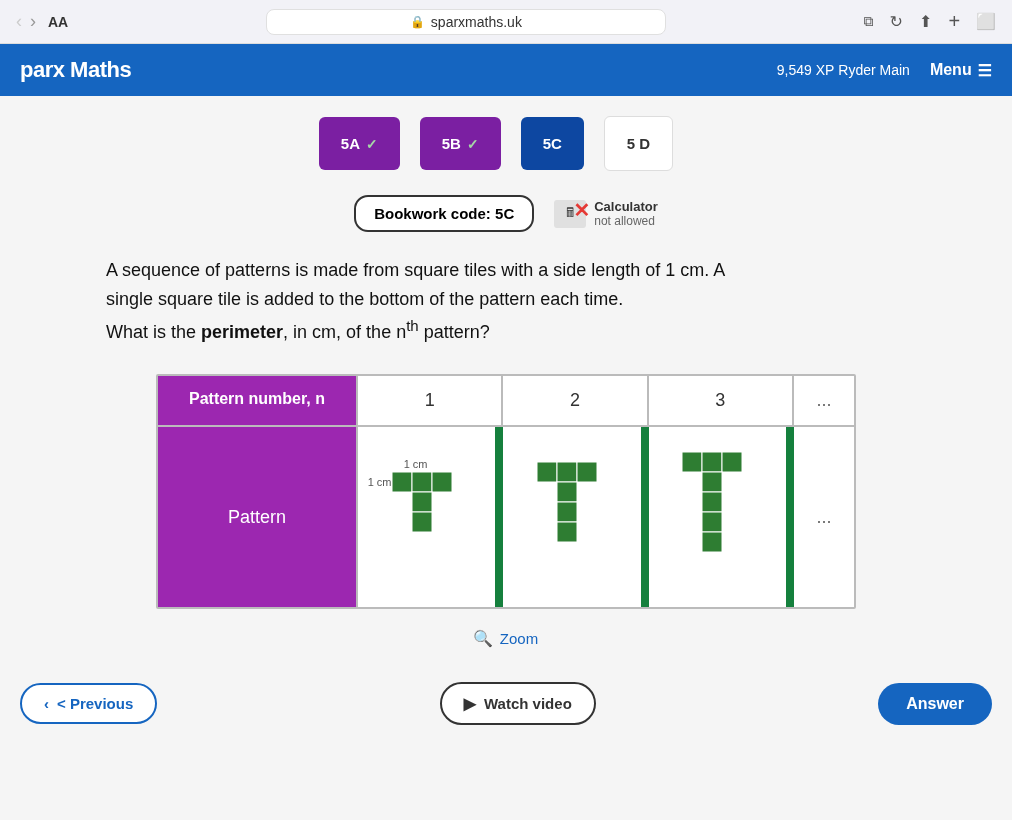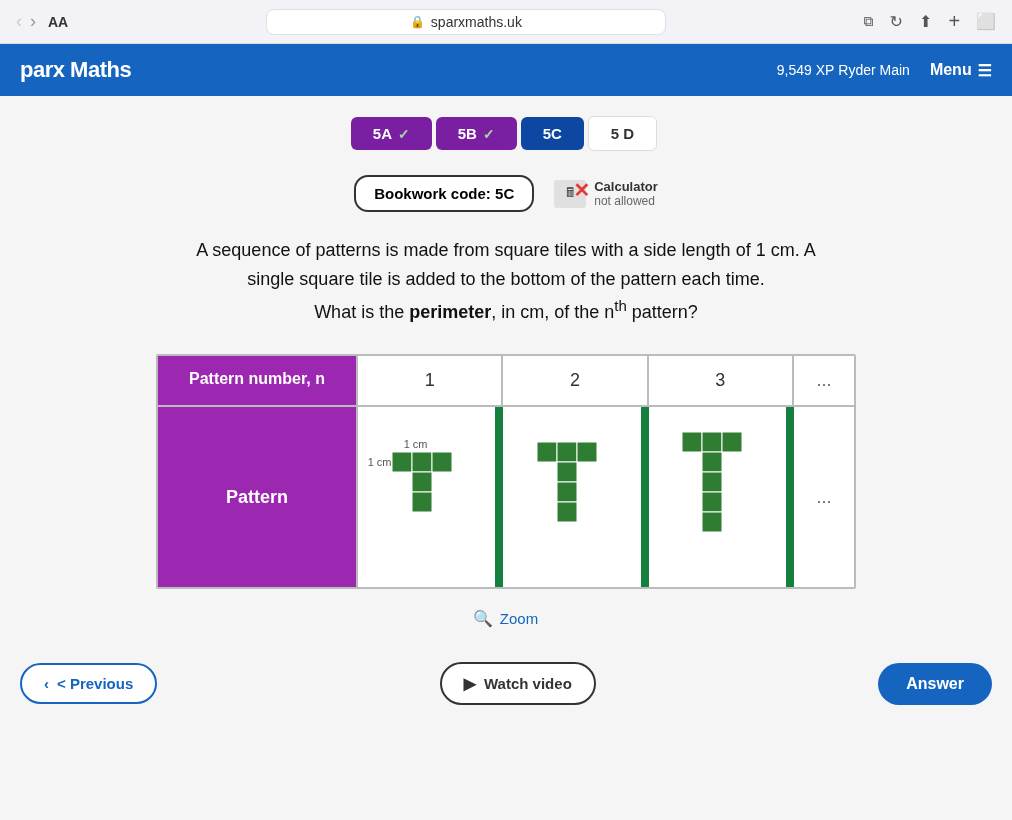--- a/index.html
+++ b/index.html
@@ -93,25 +93,25 @@
 
     
     .tabs-row {
       display: flex;
       align-items: center;
       gap: 0;
       margin-bottom: 24px;
       justify-content: center;
     }
     .tab {
-      padding: 8px 22px;
+      padding: 18px 22px;
       font-size: 15px;
       font-weight: 600;
       border-radius: 6px;
-      margin-right: 4px;
+      margin-right: 20px;
       cursor: pointer;
       display: flex;
       align-items: center;
       gap: 6px;
     }
     .tab-completed {
       background: #7b1fa2;
       color: white;
     }
     .tab-active {
@@ -169,21 +169,21 @@
       color: #e53935;
       font-size: 20px;
       font-weight: 900;
       position: absolute;
       top: -2px;
       right: -4px;
     }
 
     
     .question-text {
-      text-align: center;
+      text-align: left;
       font-size: 18px;
       line-height: 1.6;
       color: #111;
       margin-bottom: 28px;
       max-width: 800px;
       margin-left: auto;
       margin-right: auto;
     }
     .question-text .bold { font-weight: 700; }
 
@@ -233,21 +233,21 @@
       background: #bbb;
     }
     .table-body-row {
       display: grid;
       grid-template-columns: 200px 1fr 1fr 1fr 60px;
       min-height: 180px;
     }
     .table-label-cell {
       background: #9c27b0;
       color: white;
-      font-weight: 700;
+      font-weight: 400;
       font-size: 18px;
       display: flex;
       align-items: center;
       justify-content: center;
       border-right: 2px solid #bbb;
     }
     .table-pattern-cell {
       border-right: 8px solid #15803d;
       display: flex;
       align-items: center;

